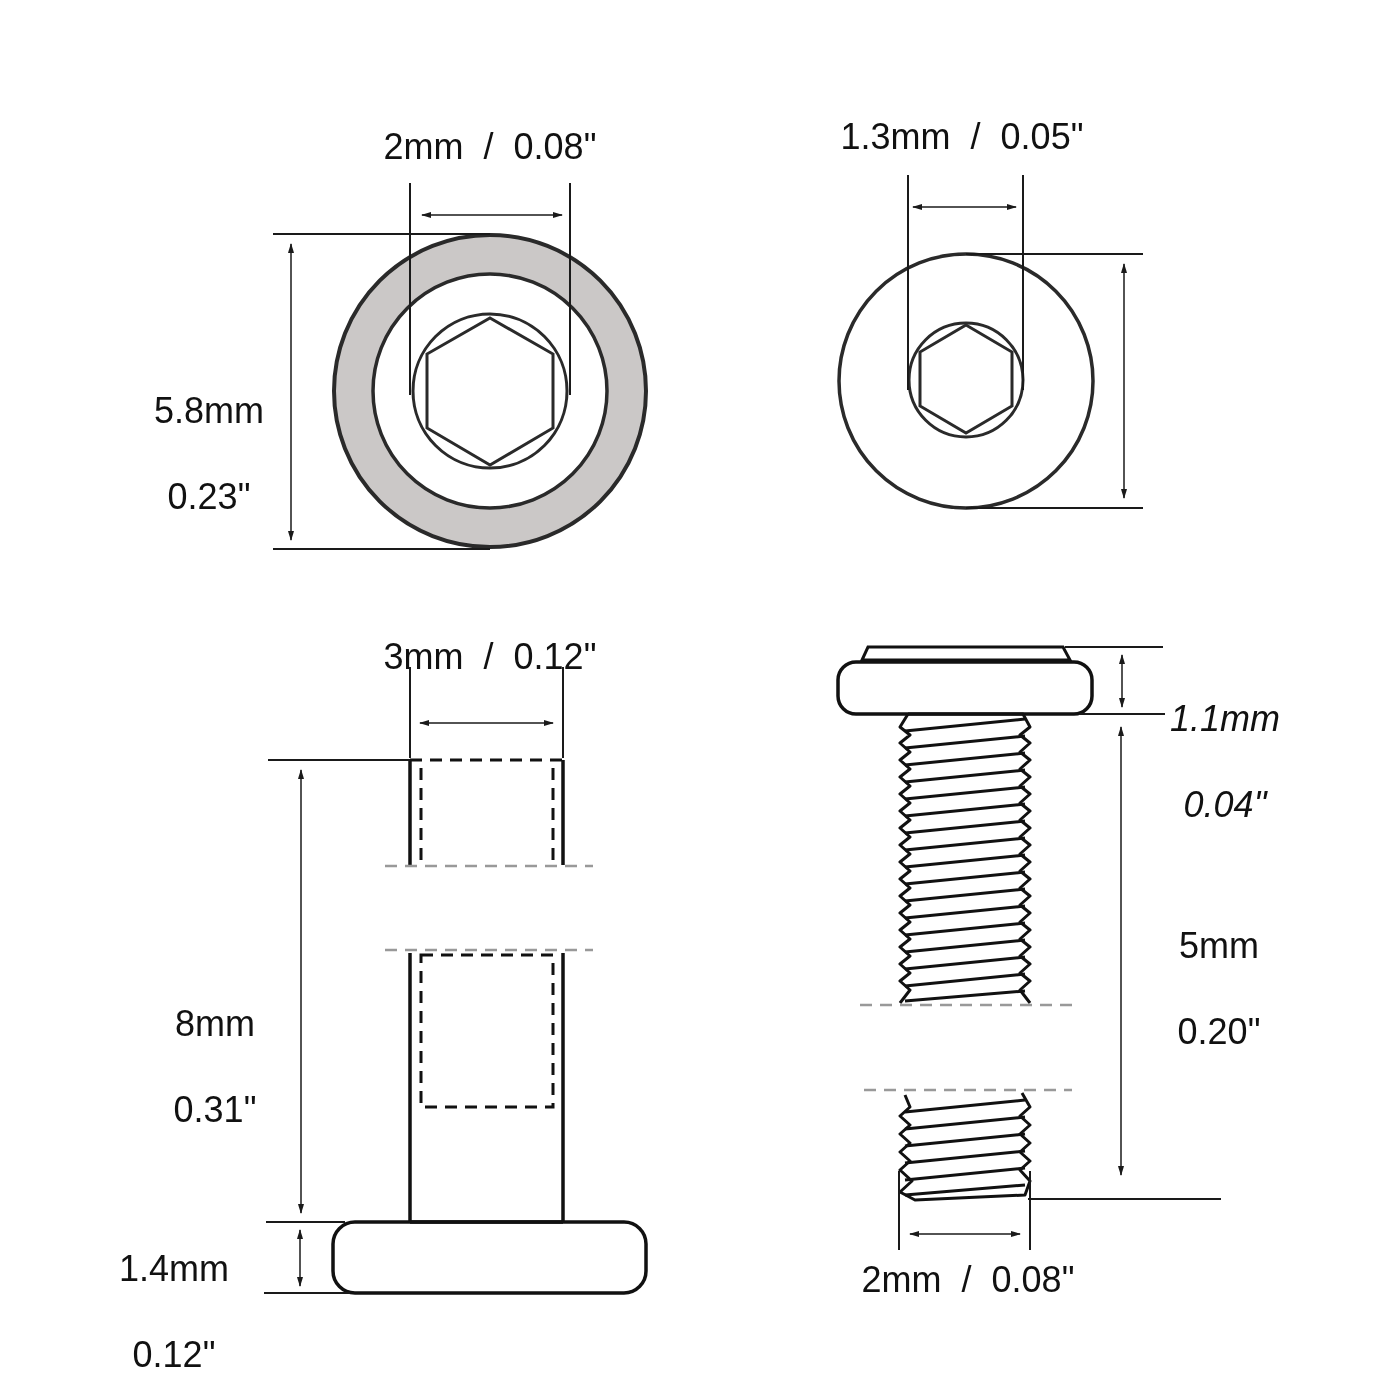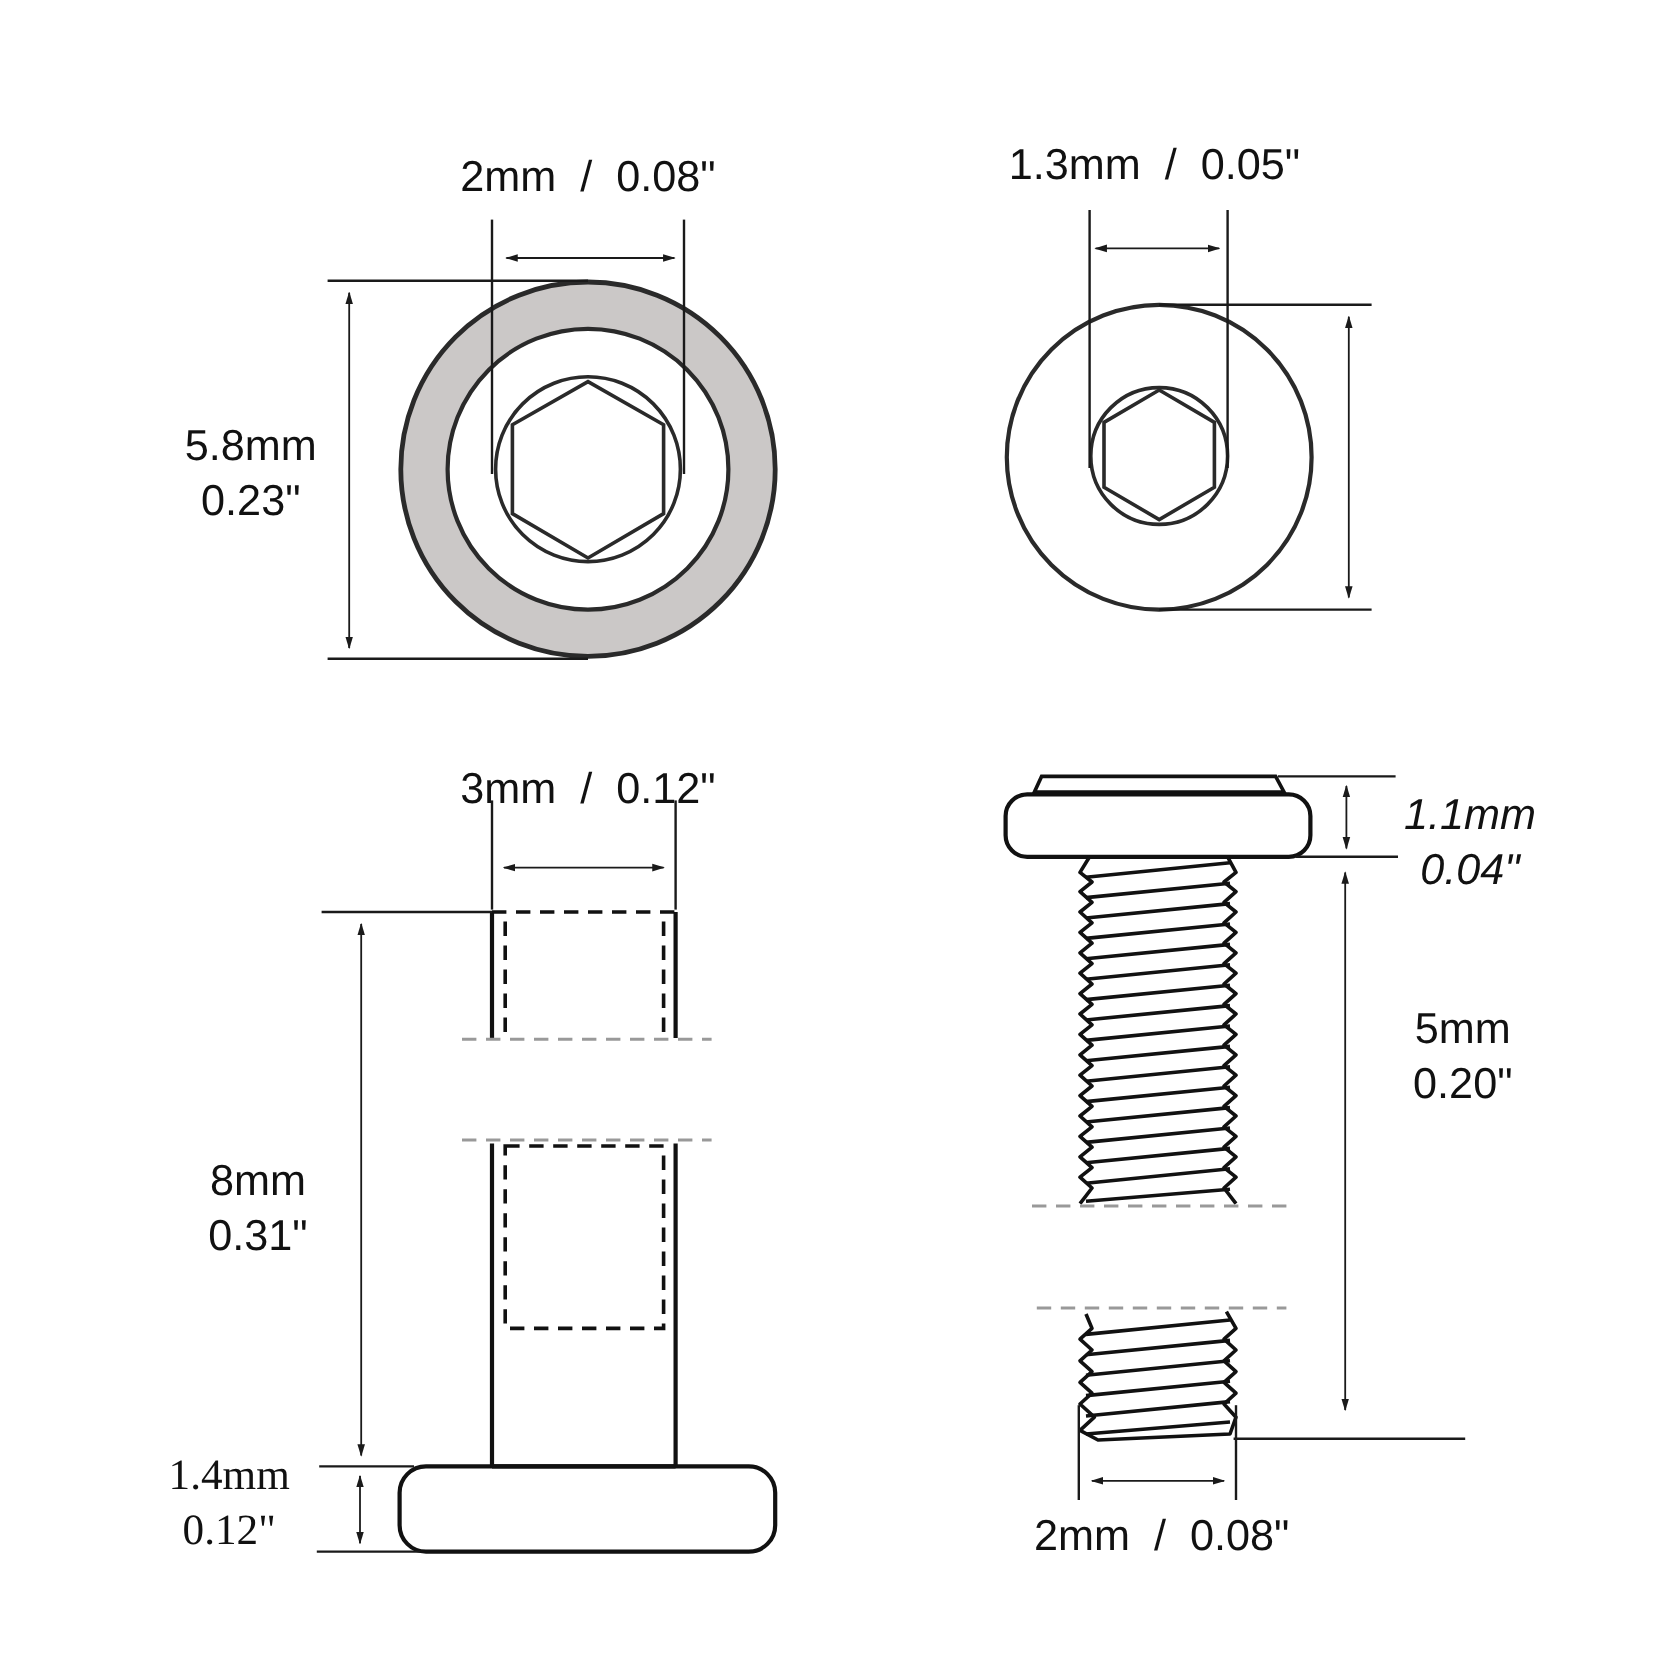--- a/index.html
+++ b/index.html
@@ -8,21 +8,21 @@
   .lbl {
     position: absolute;
     font-family: "Liberation Sans", sans-serif;
     font-size: 36px;
     color: #111;
     line-height: 46px;
     white-space: pre;
   }
   .lbl.center { text-align: center; transform: translateX(-50%); }
   .stack { position: absolute; text-align: center; font-family: "Liberation Sans", sans-serif; font-size: 36px; color: #111; line-height: 46px; transform: translateX(-50%); }
-  .stack span { display: block; white-space: pre; }
+  .stack span { display: block; white-space: pre; margin-top: 40px; }
 </style>
 </head>
 <body>
 
 <div id="canvas">
 
 <svg class="drawing" width="1400" height="1400" viewBox="0 0 1400 1400">
   <defs>
     <marker id="arr" viewBox="0 0 10 10" refX="9" refY="5" markerWidth="7" markerHeight="7" orient="auto-start-reverse">
       <path d="M0,2 L10,5 L0,8 z" fill="#1a1a1a"></path>
@@ -119,28 +119,28 @@
   <span>0.23"</span>
 </div>
 
 <div class="lbl center" style="left:962px; top:114px;">1.3mm  /  0.05"</div>
 
 <div class="lbl center" style="left:490px; top:634px;">3mm  /  0.12"</div>
 <div class="stack" style="left:215px; top:961px;">
   <span>8mm</span>
   <span>0.31"</span>
 </div>
-<div class="stack" style="left:191px; top:1206px;font-family:Liberation Serif, serif;">
+<div class="stack" style="left:174px; top:1206px;">
   <span>1.4mm</span>
   <span>0.12"</span>
 </div>
 
 <div class="stack" style="left:1225px; top:656px;font-style:italic;">
   <span>1.1mm</span>
   <span>0.04"</span>
 </div>
-<div class="stack" style="left:1219px; top:834px;">
+<div class="stack" style="left:1219px; top:883px;">
   <span>5mm</span>
   <span>0.20"</span>
 </div>
 <div class="lbl center" style="left:968px; top:1257px;">2mm  /  0.08"</div>
 
 </div>
 
 </body></html>

